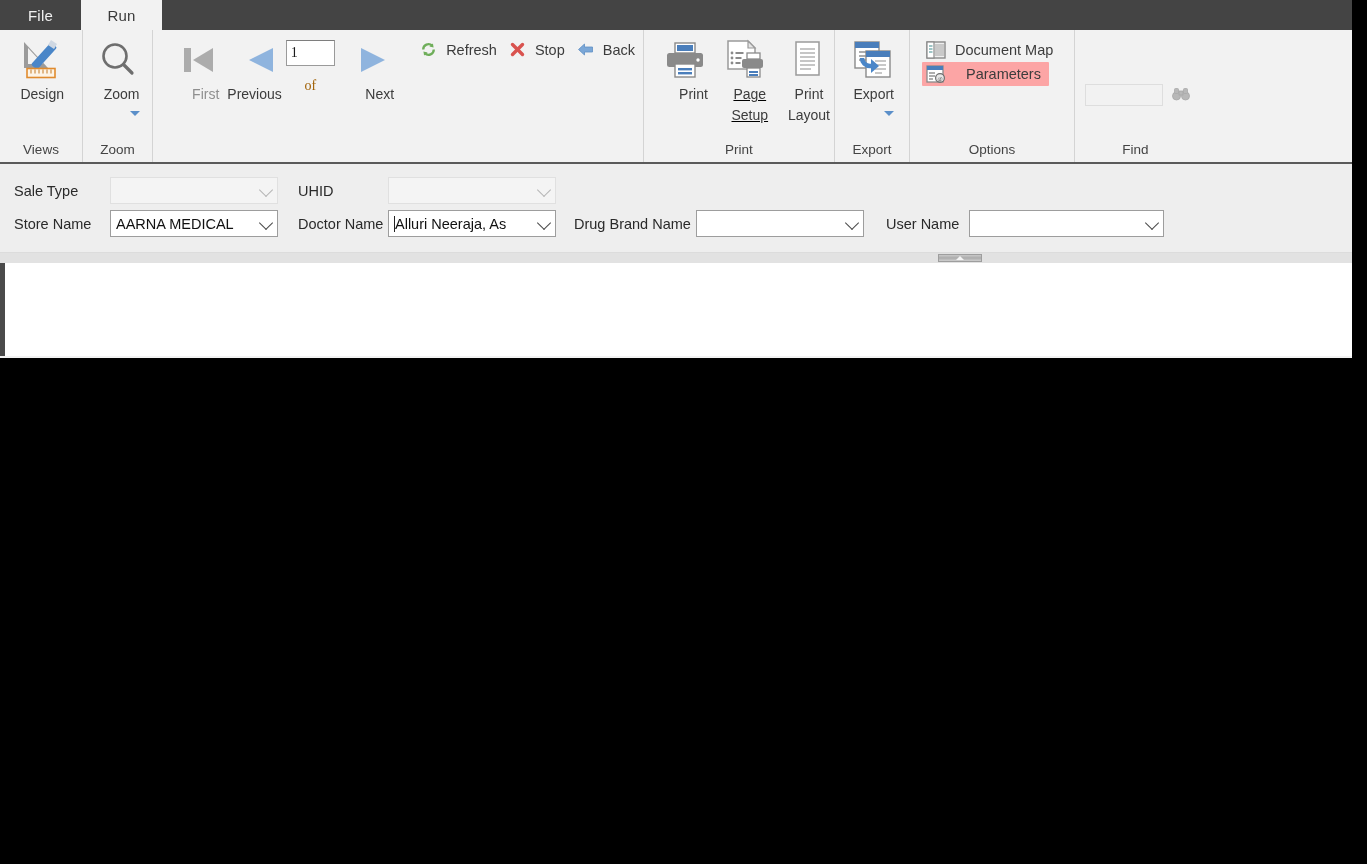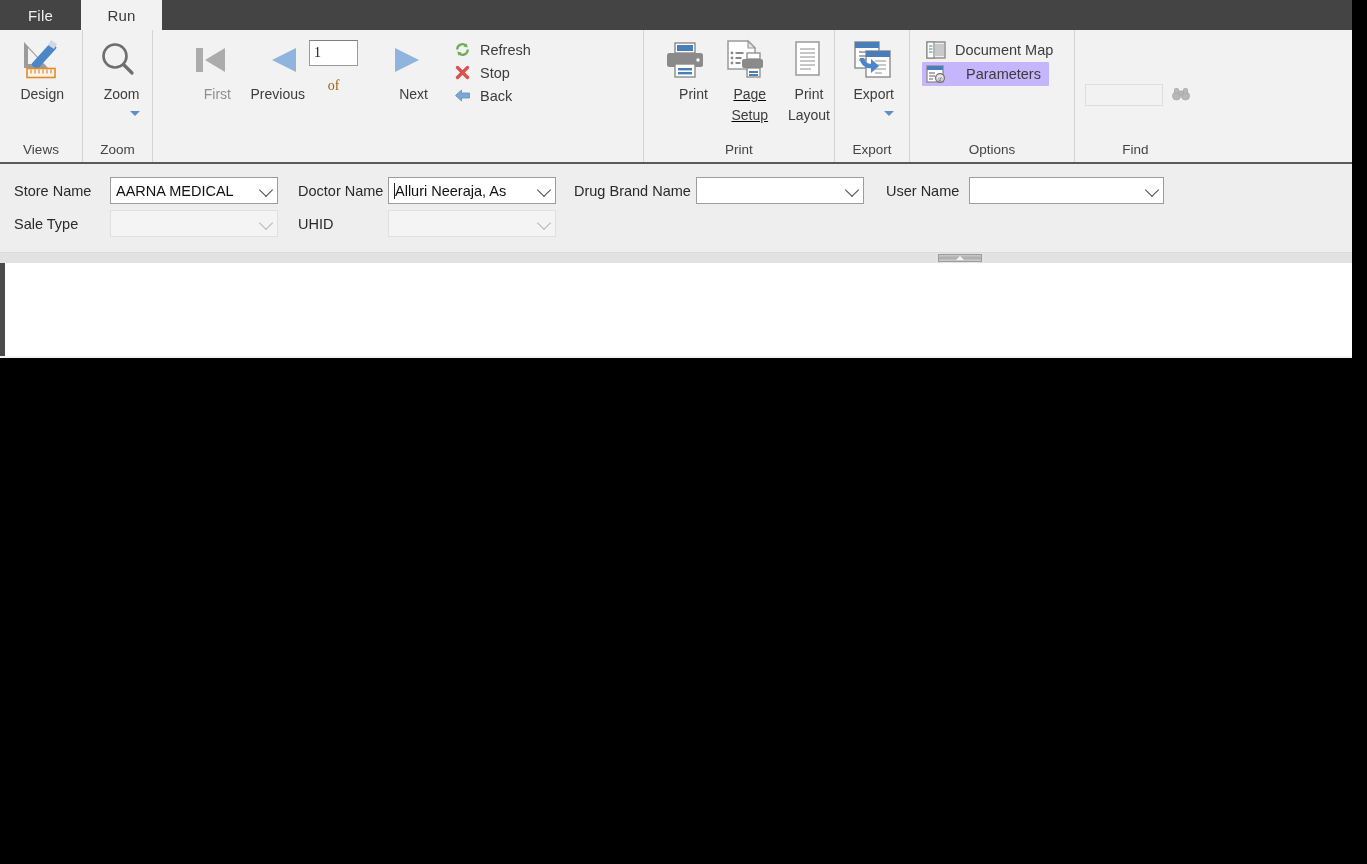--- a/index.html
+++ b/index.html
@@ -116,21 +116,21 @@
   .small-btn {
     display: flex;
     align-items: center;
     gap: 9px;
     padding: 3px 8px 3px 4px;
     cursor: pointer;
     user-select: none;
     border-radius: 1px;
   }
   .small-btn .cap { font-size: 14.5px; color: #3c3c3c; }
-  .small-btn.highlight { background: #c4b5fd; gap: 20px; }
+  .small-btn.highlight { background: #fca5a5; gap: 20px; }
 
   
   .pagebox-wrap {
     display: flex;
     flex-direction: column;
     align-items: center;
     padding-top: 4px;
   }
   .pagebox {
     width: 49px;
@@ -345,21 +345,21 @@
         <div class="big-btn" style="width:60px; margin-left:6px;">
           <span class="glyph">
             <svg width="42" height="40" viewBox="0 0 42 40">
               <polygon points="9,8 9,32 33,20" fill="#8fb4de"></polygon>
             </svg>
           </span>
           <span class="cap">Next</span>
         </div>
 
 
-        <div style="display:flex; flex-direction:column; margin-left:18px; padding-top:2px;">
+        <div style="display:flex; margin-left:18px; padding-top:2px;">
 
           <div class="small-btn">
             <span>
               <svg width="17" height="17" viewBox="0 0 17 17">
                 <path d="M3.2 8.5a5.3 5.3 0 0 1 8.9-3.9" fill="none" stroke="#6fae5a" stroke-width="2.3"></path>
                 <polygon points="12.9,2.4 13.6,6.6 9.4,5.6" fill="#6fae5a"></polygon>
                 <path d="M13.8 8.5a5.3 5.3 0 0 1-8.9 3.9" fill="none" stroke="#6fae5a" stroke-width="2.3"></path>
                 <polygon points="4.1,14.6 3.4,10.4 7.6,11.4" fill="#6fae5a"></polygon>
               </svg>
             </span>
@@ -542,20 +542,34 @@
         </span>
       </div>
       <div class="rib-title">Find</div>
     </div>
 
   </div>
 
   <div id="param-panel">
 
     <div class="param-row">
+      <div class="param-label" style="width:110px; padding-left:14px; box-sizing:border-box;">Sale Type</div>
+      <div class="ddl disabled" style="width:168px;">
+        <span></span>
+        <span class="chev"></span>
+      </div>
+
+      <div class="param-label" style="width:110px; padding-left:20px; box-sizing:border-box;">UHID</div>
+      <div class="ddl disabled" style="width:168px;">
+        <span></span>
+        <span class="chev"></span>
+      </div>
+    </div>
+
+    <div class="param-row">
       <div class="param-label" style="width:110px; padding-left:14px; box-sizing:border-box;">Store Name</div>
       <div class="ddl" style="width:168px;">
         <span>AARNA  MEDICAL</span>
         <span class="chev"></span>
       </div>
 
       <div class="param-label" style="width:110px; padding-left:20px; box-sizing:border-box;">Doctor Name</div>
       <div class="ddl" style="width:168px;">
         <span class="caret-text">Alluri  Neeraja, As</span>
         <span class="chev"></span>
@@ -567,34 +581,20 @@
         <span class="chev"></span>
       </div>
 
       <div class="param-label" style="width:105px; padding-left:22px; box-sizing:border-box;">User Name</div>
       <div class="ddl" style="width:195px;">
         <span></span>
         <span class="chev"></span>
       </div>
     </div>
 
-    <div class="param-row">
-      <div class="param-label" style="width:110px; padding-left:14px; box-sizing:border-box;">Sale Type</div>
-      <div class="ddl disabled" style="width:168px;">
-        <span></span>
-        <span class="chev"></span>
-      </div>
-
-      <div class="param-label" style="width:110px; padding-left:20px; box-sizing:border-box;">UHID</div>
-      <div class="ddl disabled" style="width:168px;">
-        <span></span>
-        <span class="chev"></span>
-      </div>
-    </div>
-
   </div>
 
   <div id="splitter">
     <div id="splitter-handle">
       <span class="up-arrow"></span>
     </div>
   </div>
 
   <div id="report-canvas">
     <span></span>

